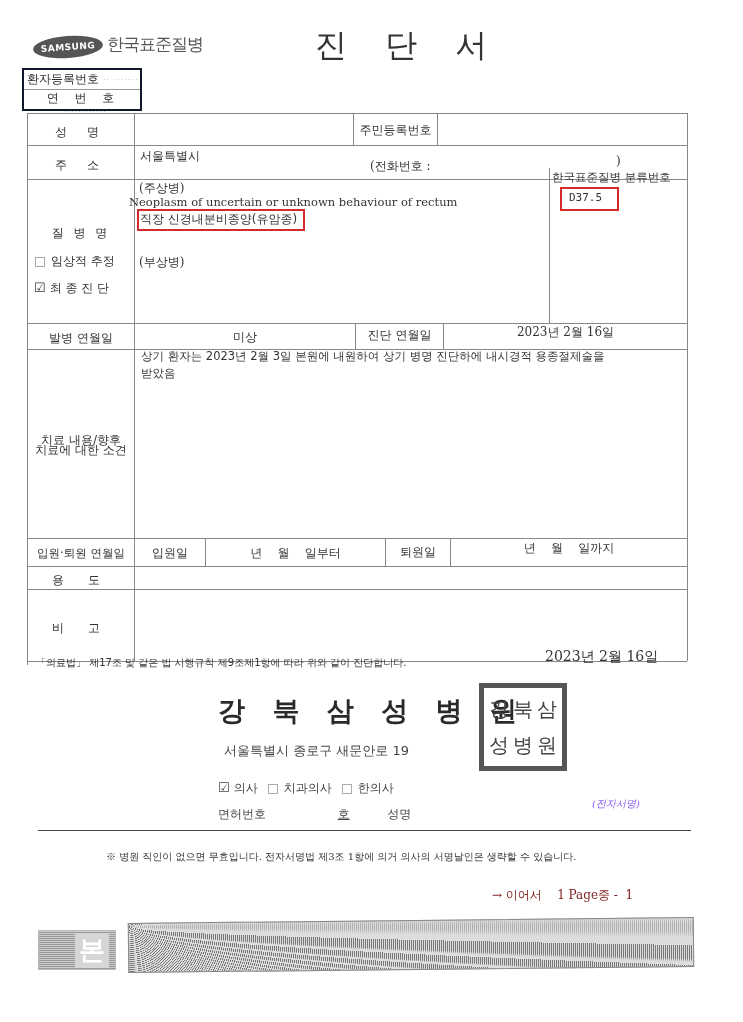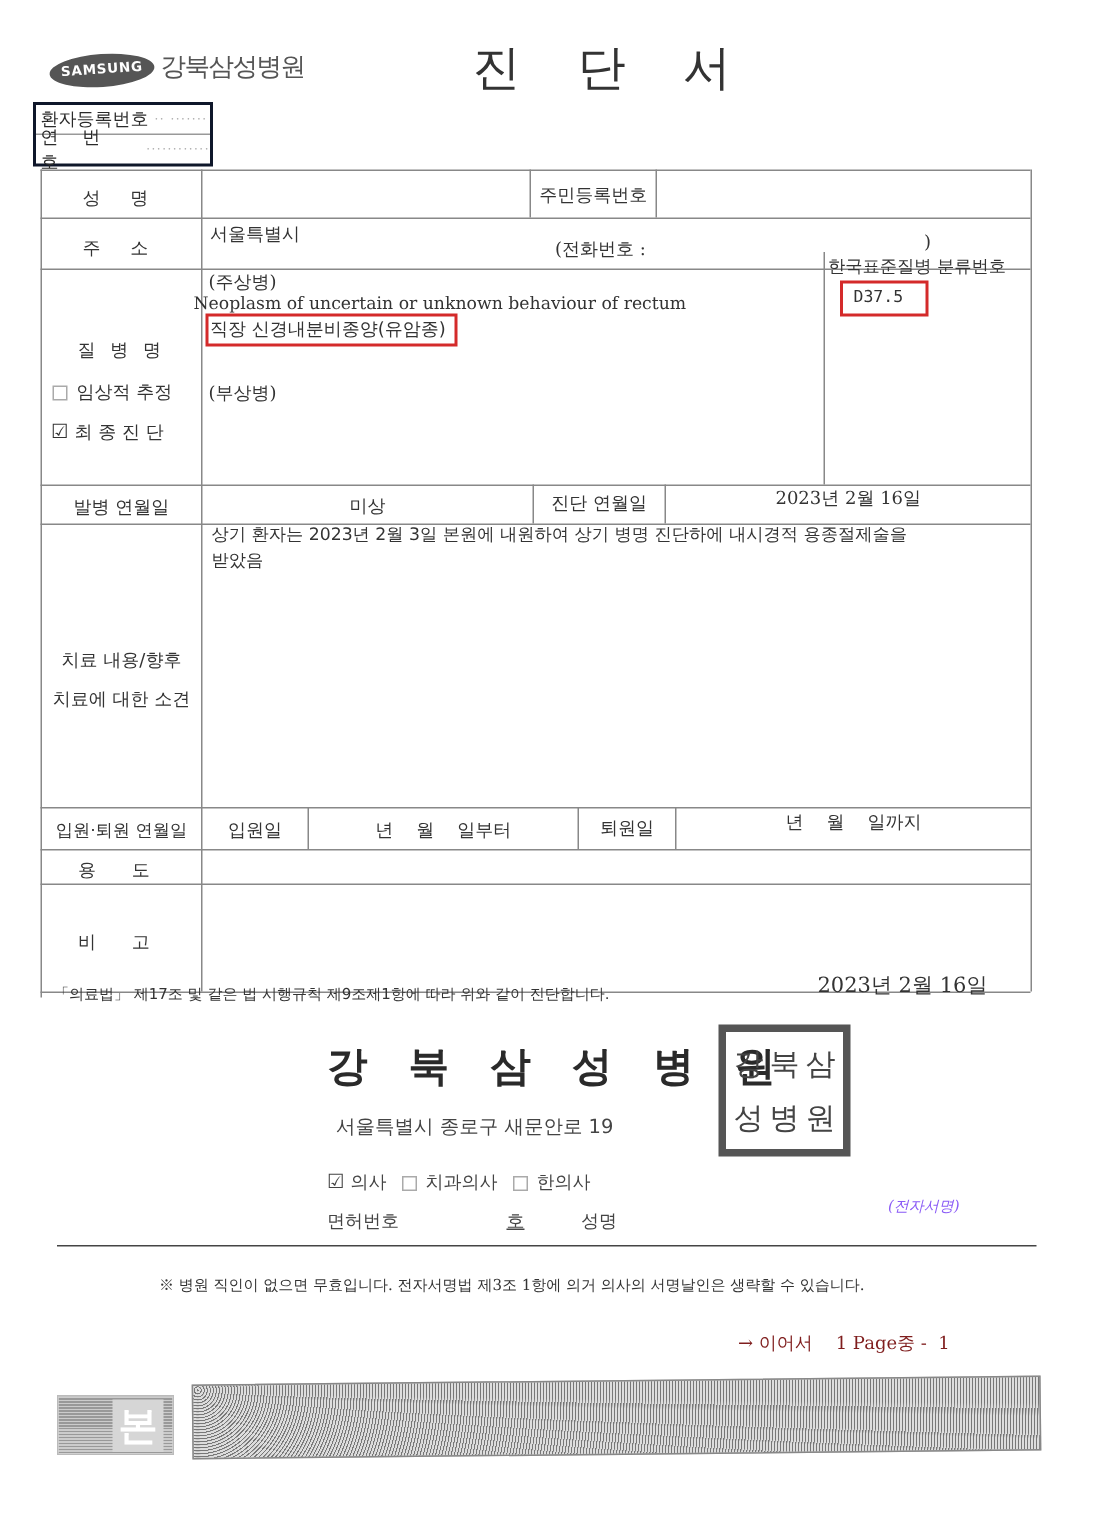--- a/index.html
+++ b/index.html
@@ -11,21 +11,21 @@
   .logo-oval {
     left: 33px; top: 36px; width: 70px; height: 22px; border-radius: 50%;
     background: #555; color: #fff; font-family: "DejaVu Sans", sans-serif; font-weight: bold;
     font-size: 9px; letter-spacing: 0.5px; display: flex; align-items: center; justify-content: center;
     transform: rotate(-4deg);
   }
   .logo-text { left: 107px; top: 33px; font-family: "DejaVu Sans", sans-serif; font-size: 17px; color: #555; letter-spacing: -1px; }
   .doc-title { left: 315px; top: 24px; font-size: 32px; letter-spacing: 14px; color: #333; }
   .reg-box { left: 22px; top: 68px; width: 116px; border: 2px solid #0f172a; font-size: 12px; }
   .reg-box .row { height: 19px; display: flex; align-items: center; padding-left: 3px; }
-  .reg-box .row + .row { border-top: 1px solid #999; }
+  .reg-box .row + .row { border-top: 1px solid #999; flex-direction: column; }
   .reg-box .val { color: #aaa; font-size: 8px; margin-left: 4px; letter-spacing: 1px; }
 
   .grid-line { position: absolute; background: #888; }
   .cell-label { position: absolute; font-size: 12px; color: #333; text-align: center; }
   .cell-text { position: absolute; font-size: 12px; color: #333; white-space: nowrap; }
   .redbox { position: absolute; border: 2px solid #d42a2a; }
   .mono { font-family: "DejaVu Sans Mono", monospace; }
   .sans { font-family: "DejaVu Sans", sans-serif; }
   .checkbox { display: inline-block; width: 8px; height: 8px; border: 1px solid #aaa; margin-right: 6px; vertical-align: middle; }
   .checkmark { font-size: 13px; margin-right: 4px; }
@@ -46,21 +46,21 @@
   .copy-stamp span { color: #fff; font-size: 26px; font-weight: bold; font-family: "DejaVu Sans", sans-serif; margin-right: 6px; background: #d6d6d6; padding: 0 4px; }
   .noise-bar { left: 128px; top: 920px; width: 564px; height: 48px; border: 1px solid #888;
     background: repeating-radial-gradient(circle at 3px 3px, #777 0 0.6px, #ddd 0.8px 2px), #ccc; transform: rotate(-0.6deg); }
 </style>
 </head>
 <body>
 
 <div class="abs logo-oval">
     <span>SAMSUNG</span>
   </div>
-<div class="abs logo-text">강북삼성병원</div>
+<div class="abs logo-text">한국표준질병</div>
 <div class="abs doc-title">진 단 서</div>
 
 <div class="abs reg-box">
   <div class="row">
     <span>환자등록번호</span>
     <span class="val">·· ·······</span>
   </div>
   <div class="row">
     <span style="letter-spacing:6px;">연  번  호</span>
     <span class="val">············</span>
@@ -122,21 +122,21 @@
 <div class="cell-text sans" style="left:552px;top:170px;font-size:11.5px;">한국표준질병 분류번호</div>
 <div class="cell-text mono" style="left:569px;top:191px;font-size:11px;">D37.5</div>
 <div class="redbox" style="left:560px;top:187px;width:55px;height:20px;"></div>
 
 <div class="cell-label sans" style="left:28px;top:330px;width:106px;">발병 연월일</div>
 <div class="cell-label sans" style="left:135px;top:329px;width:220px;">미상</div>
 <div class="cell-label sans" style="left:356px;top:327px;width:87px;">진단 연월일</div>
 <div class="cell-label" style="left:444px;top:324px;width:243px;">2023년 2월 16일</div>
 
 <div class="cell-label sans" style="left:28px;top:416px;width:106px;margin-top:16px;">치료 내용/향후</div>
-<div class="cell-label sans" style="left:28px;top:458px;width:106px;">치료에 대한 소견</div>
+<div class="cell-label sans" style="left:28px;top:442px;width:106px;">치료에 대한 소견</div>
 <div class="cell-text sans" style="left:141px;top:349px;font-size:11.5px;">상기 환자는 2023년 2월 3일 본원에 내원하여 상기 병명 진단하에  내시경적 용종절제술을</div>
 <div class="cell-text sans" style="left:141px;top:366px;font-size:11.5px;">받았음</div>
 
 <div class="cell-label sans" style="left:28px;top:546px;width:106px;font-size:11.5px;">입원·퇴원 연월일</div>
 <div class="cell-label sans" style="left:135px;top:545px;width:70px;">입원일</div>
 <div class="cell-label sans" style="left:206px;top:545px;width:179px;white-space:pre;">년    월    일부터</div>
 <div class="cell-label sans" style="left:386px;top:544px;width:64px;">퇴원일</div>
 <div class="cell-label sans" style="left:451px;top:540px;width:236px;white-space:pre;">년    월    일까지</div>
 
 <div class="cell-label sans" style="left:28px;top:572px;width:106px;letter-spacing:10px;">용    도</div>

